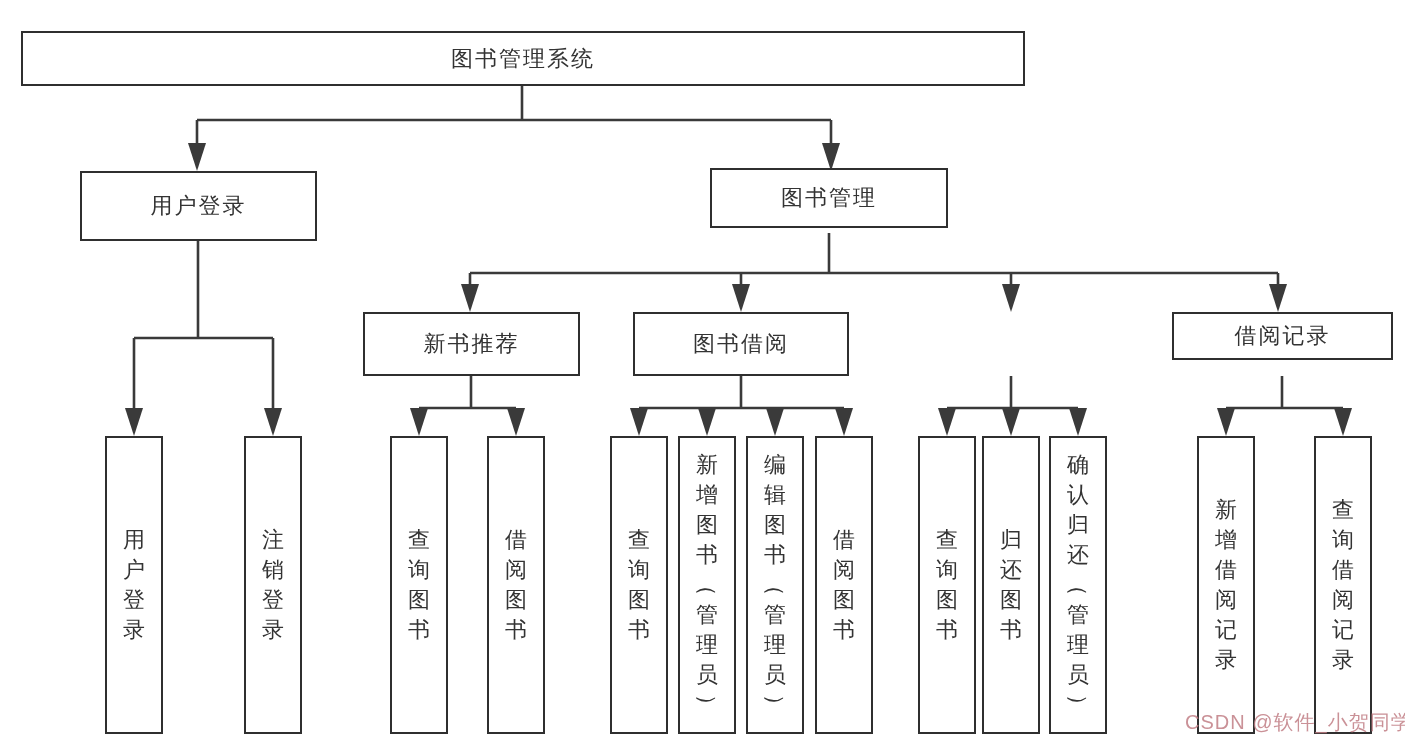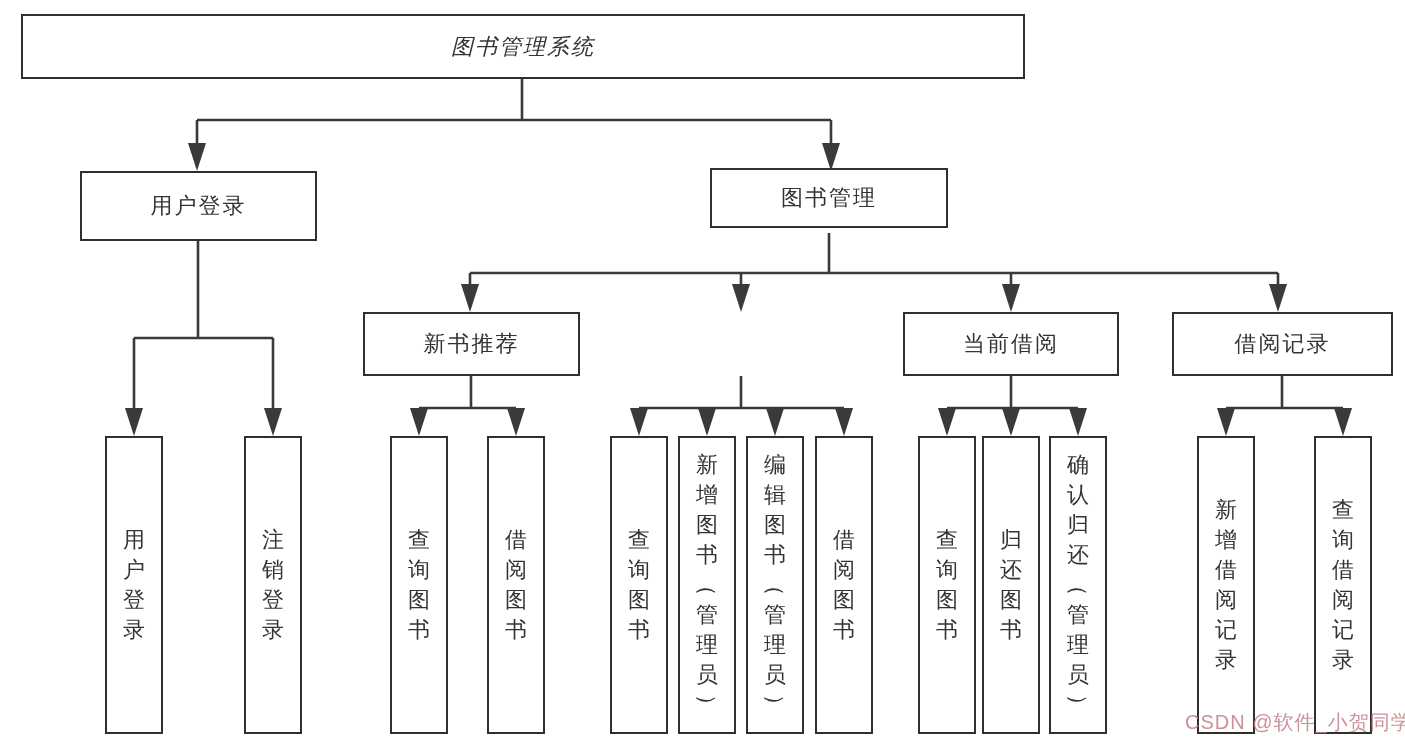--- a/index.html
+++ b/index.html
@@ -73,28 +73,28 @@
       <polygon points="1069,408 1087,408 1078,436"></polygon>
     </g>
 
     <g>
       <path d="M1282,376 V408 M1226,408 H1343 M1226,408 V412 M1343,408 V412"></path>
       <polygon points="1217,408 1235,408 1226,436"></polygon>
       <polygon points="1334,408 1352,408 1343,436"></polygon>
     </g>
   </svg>
 
-  <div class="box" style="left:21px;top:14px;width:1004px;height:65px;font-style:italic;">图书管理系统</div>
+  <div class="box" style="left:21px;top:31px;width:1004px;height:55px;">图书管理系统</div>
 
   <div class="box" style="left:80px;top:171px;width:237px;height:70px;">用户登录</div>
   <div class="box" style="left:710px;top:168px;width:238px;height:60px;">图书管理</div>
 
   <div class="box" style="left:363px;top:312px;width:217px;height:64px;">新书推荐</div>
-  <div class="box" style="left:903px;top:312px;width:216px;height:64px;">当前借阅</div>
-  <div class="box" style="left:1172px;top:312px;width:221px;height:64px;">借阅记录</div>
+  <div class="box" style="left:633px;top:312px;width:216px;height:64px;">图书借阅</div>
+  <div class="box" style="left:1172px;top:312px;width:221px;height:48px;">借阅记录</div>
 
   <div class="box leaf" style="left:105px;top:436px;width:58px;height:298px;">
       <span>用</span>
       <span>户</span>
       <span>登</span>
       <span>录</span>
     </div>
   <div class="box leaf" style="left:244px;top:436px;width:58px;height:298px;">
       <span>注</span>
       <span>销</span>

